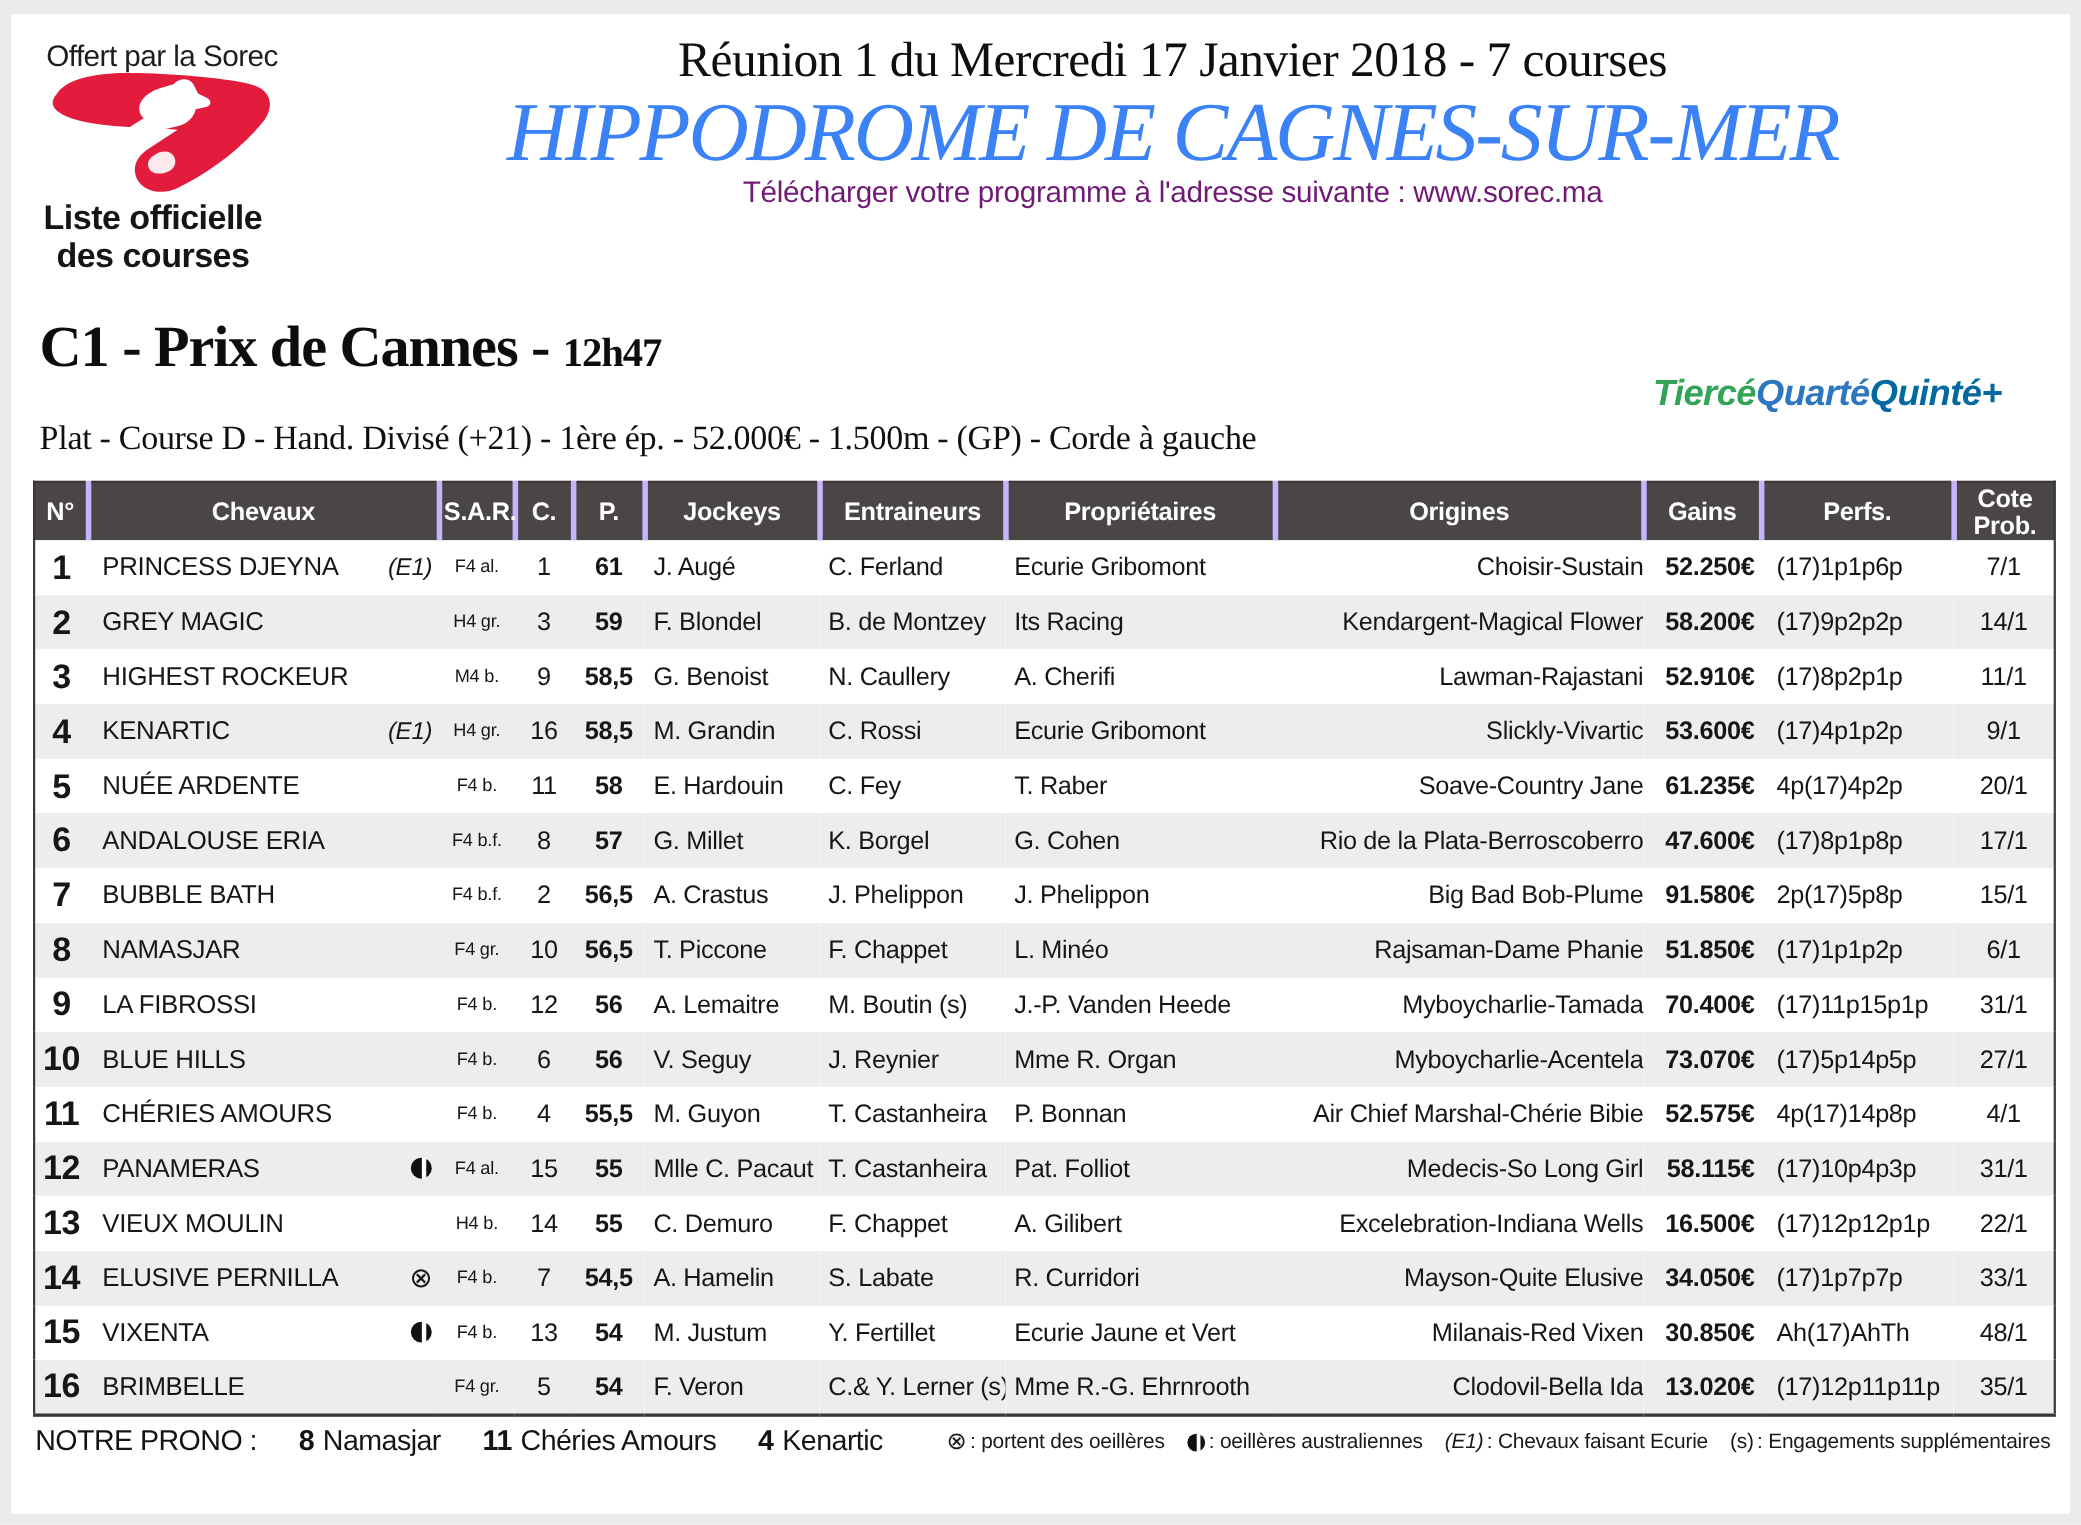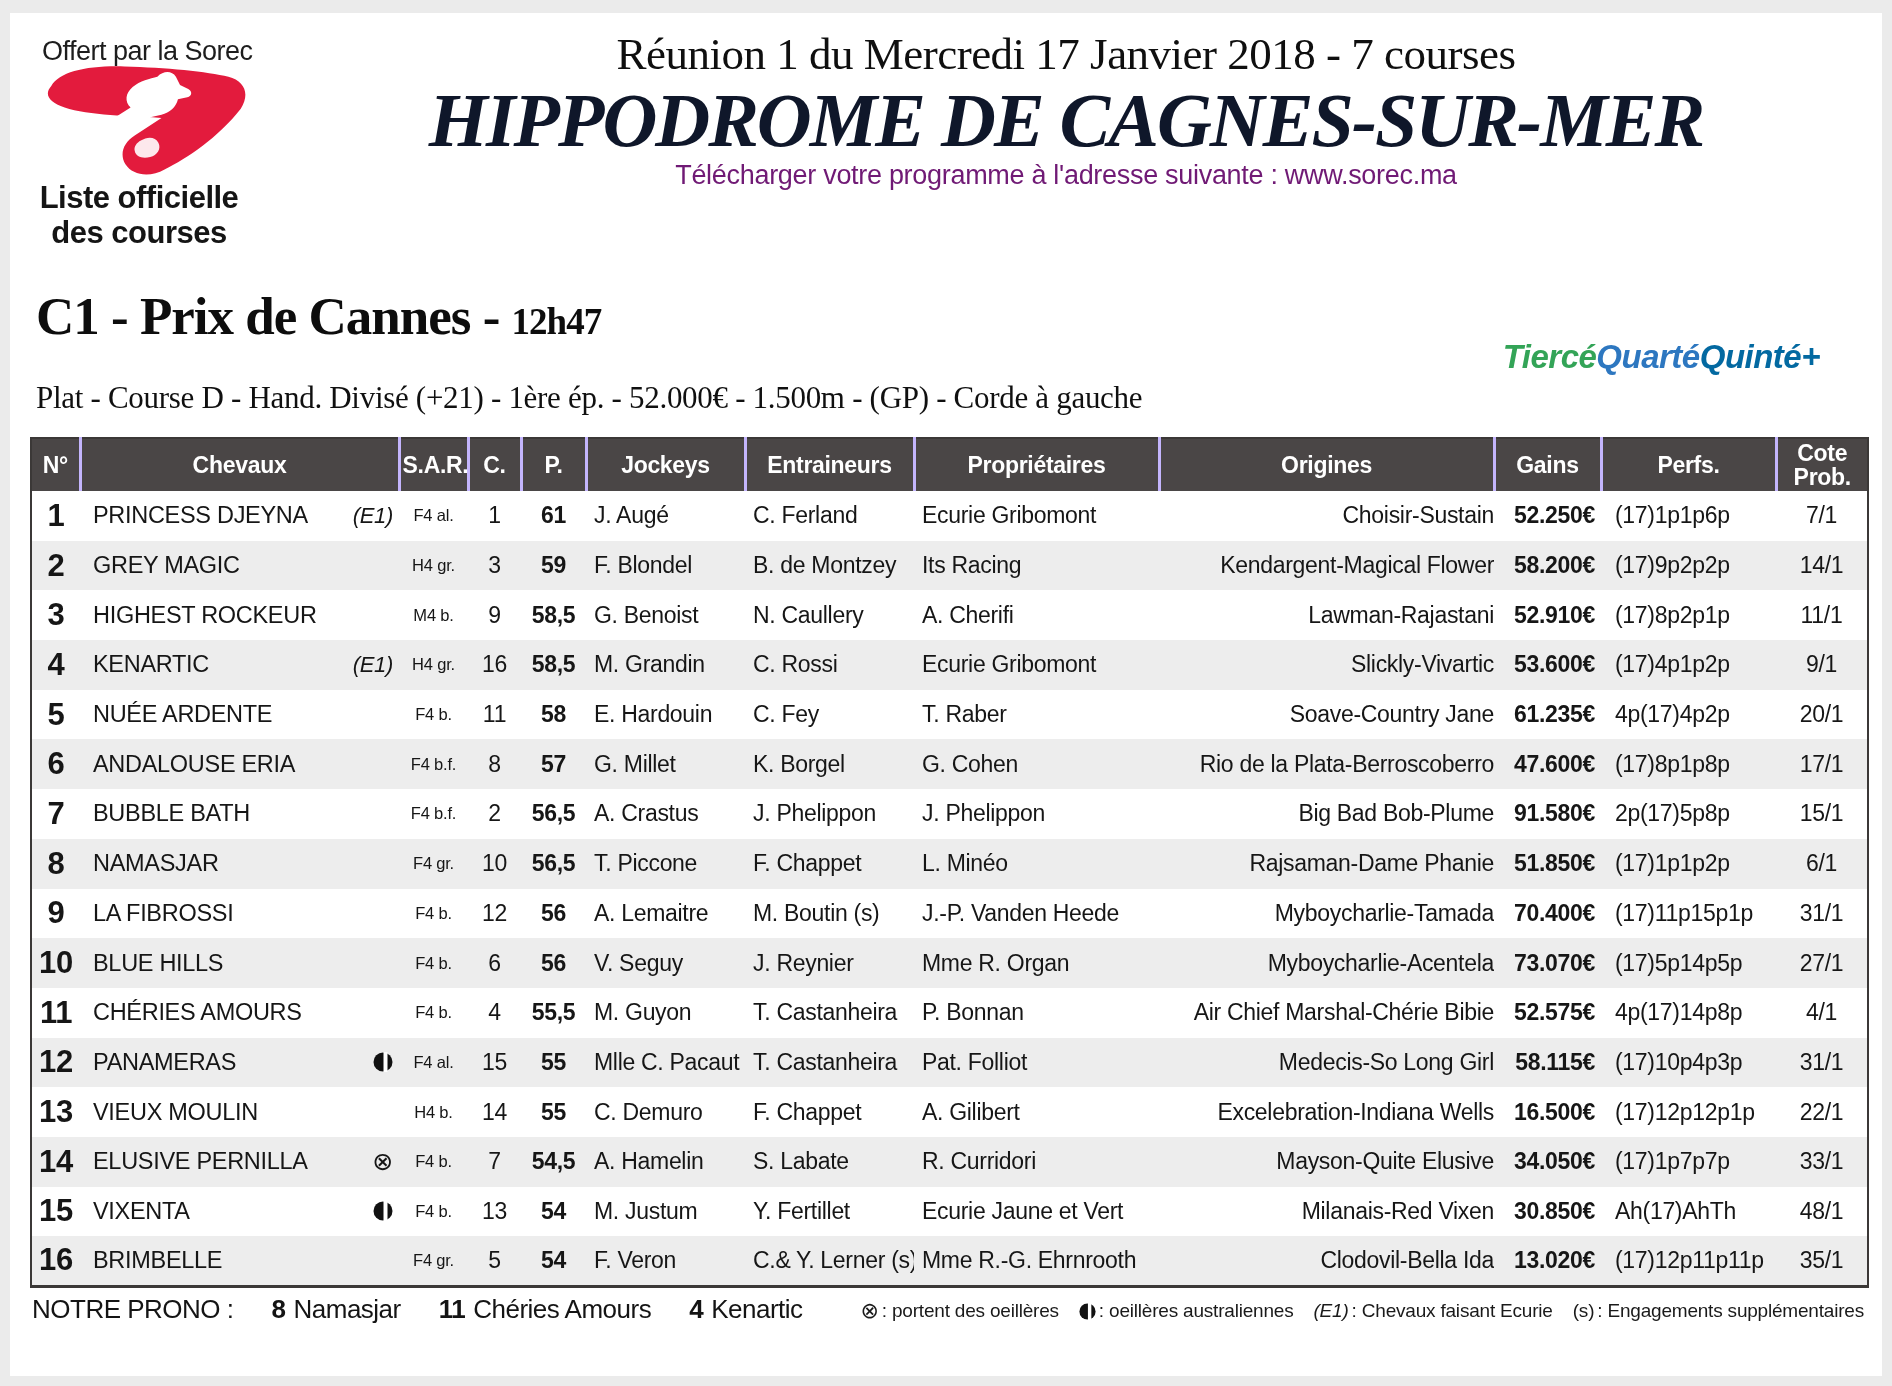--- a/index.html
+++ b/index.html
@@ -7,40 +7,40 @@
         font-family:"Liberation Sans",sans-serif;color:#161616;}
   .frame{position:absolute;inset:0;border:10px solid #ebebeb;border-top-width:13px;pointer-events:none;z-index:5;}
 
   
   .offered{position:absolute;left:42px;top:36px;font-size:27px;letter-spacing:-0.5px;color:#1d1d1d;}
   .logo{position:absolute;left:42px;top:64px;width:206px;height:114px;}
   .logo-caption{position:absolute;left:28px;top:180px;width:222px;text-align:center;
                 font-weight:bold;font-size:31px;line-height:1.13;letter-spacing:-0.5px;color:#151515;}
   .center-head{position:absolute;left:258px;right:18px;top:28px;text-align:center;}
   .meeting{font-family:"Liberation Serif",serif;font-size:45px;color:#0f0f0f;letter-spacing:-0.5px;}
-  .hippodrome{font-family:"Liberation Serif",serif;font-style:italic;font-weight:bold;
-              font-size:76px;line-height:1.02;letter-spacing:-2px;color:#0f172a;margin-top:2px;}
+  .hippodrome{font-family:"Liberation Serif",serif;font-style:italic;font-weight:normal;
+              font-size:76px;line-height:1.02;letter-spacing:-2px;color:#3b82f6;margin-top:2px;}
   .download{font-size:27px;color:#701a75;letter-spacing:-0.3px;}
 
   
   .race-title{position:absolute;left:36px;top:286px;font-family:"Liberation Serif",serif;
               font-weight:bold;font-size:53px;letter-spacing:-1px;color:#0d0d0d;}
   .race-time{font-size:37px;}
   .bets{position:absolute;right:72px;top:338px;font-size:33px;font-weight:bold;font-style:italic;
         letter-spacing:-0.5px;}
   .bets span{}
   .conditions{position:absolute;left:36px;top:380px;font-family:"Liberation Serif",serif;
               font-size:31px;letter-spacing:-0.3px;color:#101010;}
 
   
   .tbl-wrap{position:absolute;left:30px;right:30px;top:437px;}
   table{width:100%;border-collapse:collapse;table-layout:fixed;border:2px solid #3b3837;border-bottom-width:3px;}
   thead th{background:#4a4646;color:#ffffff;font-size:23px;font-weight:bold;text-align:center;
            height:52px;line-height:1.06;padding:0 2px;letter-spacing:-0.3px;}
-  thead th + th{border-left:3px solid #c4b5fd;margin-top:17px;}
+  thead th + th{border-left:5px solid #c4b5fd;margin-top:17px;}
   tbody tr{height:49.7px;}
   tbody tr:nth-child(even){background:#ededed;}
   td{font-size:23px;letter-spacing:-0.3px;overflow:hidden;white-space:nowrap;padding:0;}
   .td-num{font-weight:bold;font-size:31px;text-align:center;}
   .td-horse{padding-left:13px;}
   .horse-cell{display:flex;align-items:center;justify-content:space-between;padding-right:6px;}
   .horse-name{font-size:23.5px;}
   .marker-e1{font-style:italic;font-size:22px;}
   .marker-icon{display:inline-flex;align-items:center;}
   .glyph-full{font-family:"DejaVu Sans",sans-serif;font-size:25px;line-height:1;}

